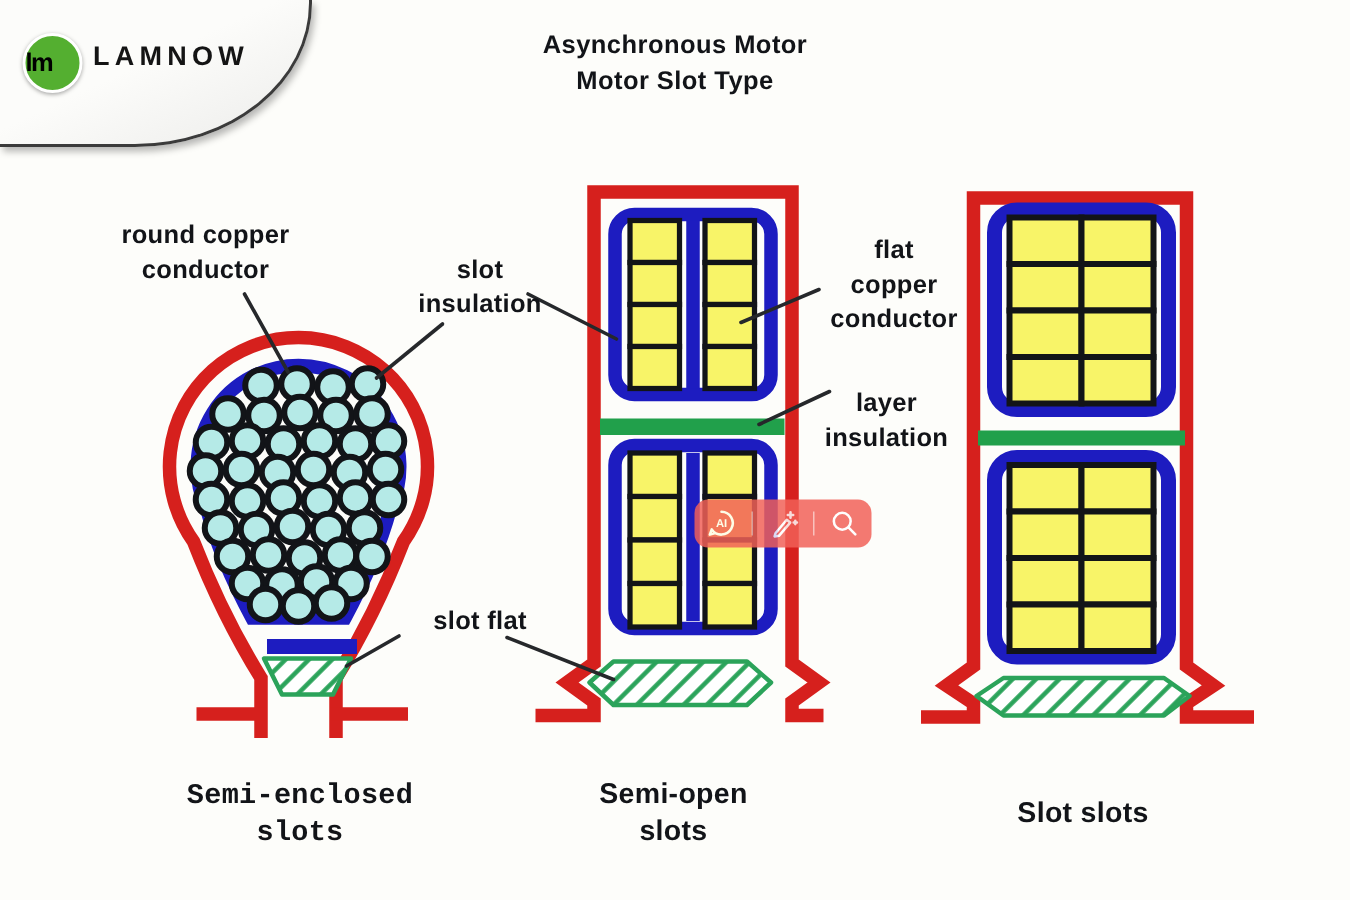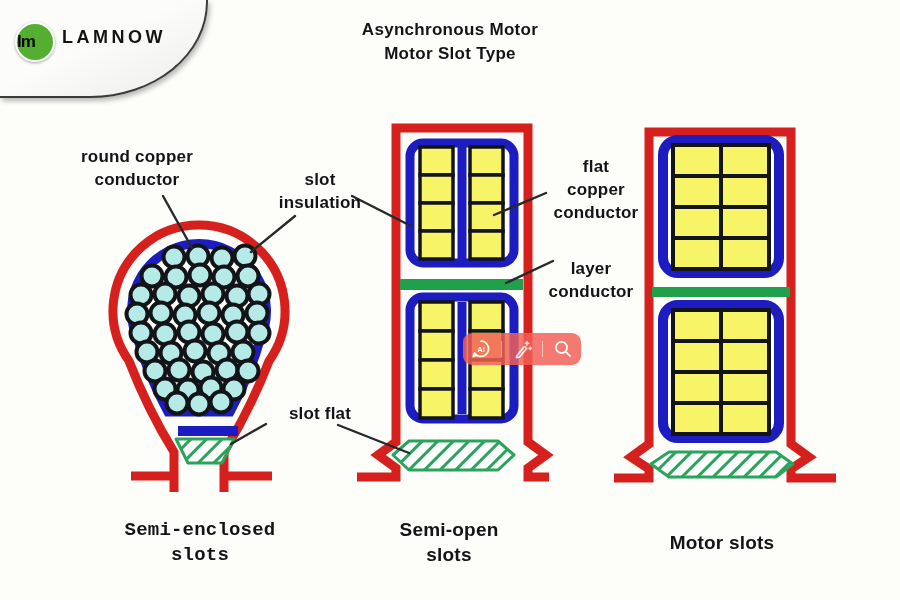--- a/index.html
+++ b/index.html
@@ -218,28 +218,28 @@
   </div>
 
   <div class="lbl" style="left:47px;top:146px;width:180px;">round copper
 conductor</div>
   <div class="lbl" style="left:266px;top:169px;width:108px;">slot
 insulation</div>
   <div class="lbl" style="left:550px;top:156px;width:92px;">flat
 copper
 conductor</div>
   <div class="lbl" style="left:531px;top:258px;width:120px;">layer
-conductor</div>
+insulation</div>
   <div class="lbl" style="left:260px;top:403px;width:120px;white-space:nowrap;">slot flat</div>
 
   <div class="caption" style="left:110px;top:518px;width:180px;font-family:Liberation Mono, monospace;">Semi-enclosed
 slots</div>
   <div class="caption" style="left:369px;top:517px;width:160px;">Semi-open
 slots</div>
-  <div class="caption" style="left:642px;top:530px;width:160px;">Motor slots</div>
+  <div class="caption" style="left:642px;top:530px;width:160px;">Slot slots</div>
 
   <div class="tool-overlay">
     <div class="tool-btn">
       <svg width="22" height="22" viewBox="0 0 22 22">
         <path class="ico" d="M 11,3.2 A 7.6 7.6 0 1 1 4.5,14.9 L 3.2,18.4 L 7,17.3"></path>
         <text x="11" y="13.6" text-anchor="middle">AI</text>
       </svg>
     </div>
     <div class="tool-sep"></div>
     <div class="tool-btn">

